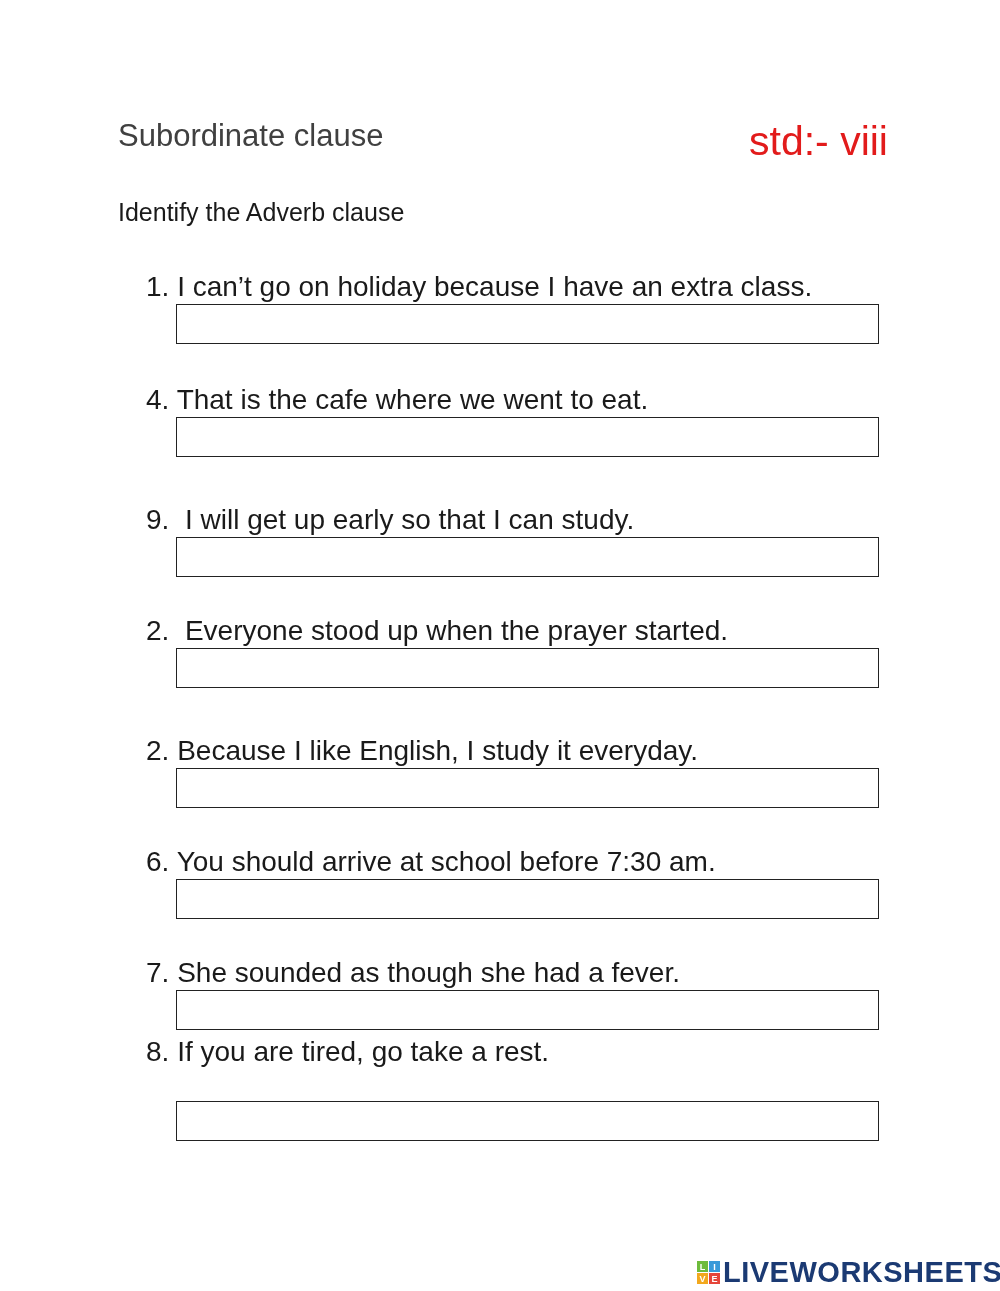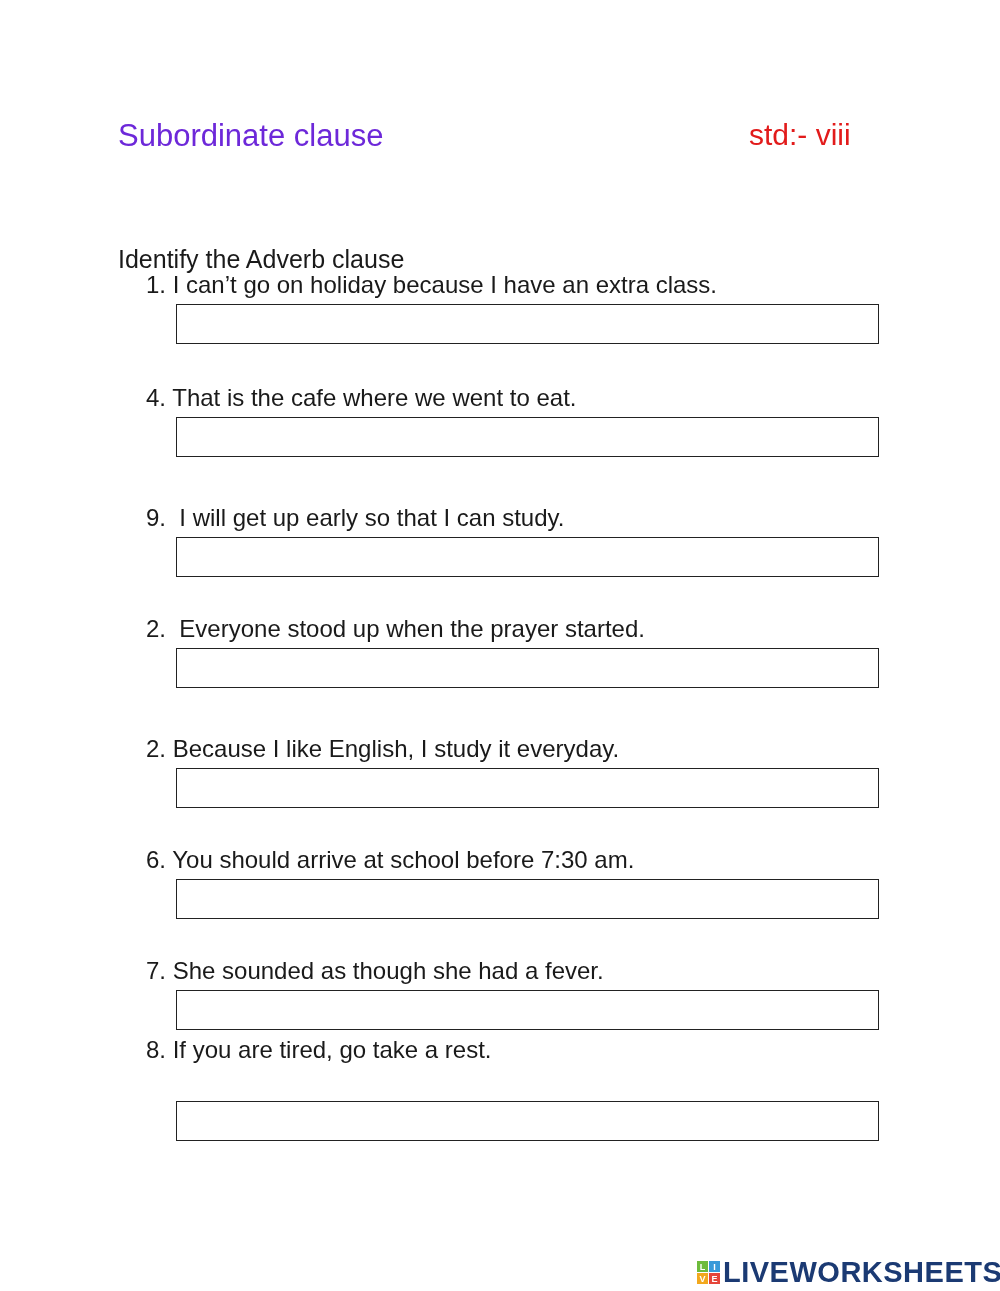--- a/index.html
+++ b/index.html
@@ -1,20 +1,20 @@
 <!DOCTYPE html>
 <html><head>
   <meta charset="utf-8">
   <style>
     html, body { margin:0; padding:0; }
     body { width:1000px; height:1291px; background:#ffffff; position:relative; font-family:"Liberation Sans", sans-serif; overflow:hidden; }
-    .title { position:absolute; left:118px; top:118px; font-size:31px; color:#6d28d9; }
-    .std { position:absolute; left:749px; top:118px; font-size:30px; color:#e21b1b; }
-    .instr { position:absolute; left:118px; top:198px; font-size:25px; color:#1a1a1a;margin-top:47px; }
-    .q { position:absolute; left:146px; font-size:24px; color:#1a1a1a; white-space:pre; }
+    .title { position:absolute; left:118px; top:118px; font-size:31px; color:#404040; }
+    .std { position:absolute; left:749px; top:118px; font-size:41px; color:#e21b1b; }
+    .instr { position:absolute; left:118px; top:198px; font-size:25px; color:#1a1a1a; }
+    .q { position:absolute; left:146px; font-size:28px; color:#1a1a1a; white-space:pre; }
     .box { position:absolute; left:176px; width:703px; height:40px; border:1.5px solid #222; background:#fff; box-sizing:border-box; }
     .logo { position:absolute; left:697px; top:1256px; display:flex; align-items:center; }
     .tiles { display:grid; grid-template-columns:11px 11px; grid-template-rows:11px 11px; gap:1px; margin-right:3px; }
     .tile { font-size:9px; font-weight:bold; color:#fff; display:flex; align-items:center; justify-content:center; font-family:"Liberation Sans", sans-serif; }
     .logo-text { font-size:29px; font-weight:bold; color:#1b3a73; letter-spacing:0.5px; font-family:"Liberation Sans", sans-serif; }
   </style>
 </head>
 <body>
 
 <div class="title">Subordinate clause</div>

